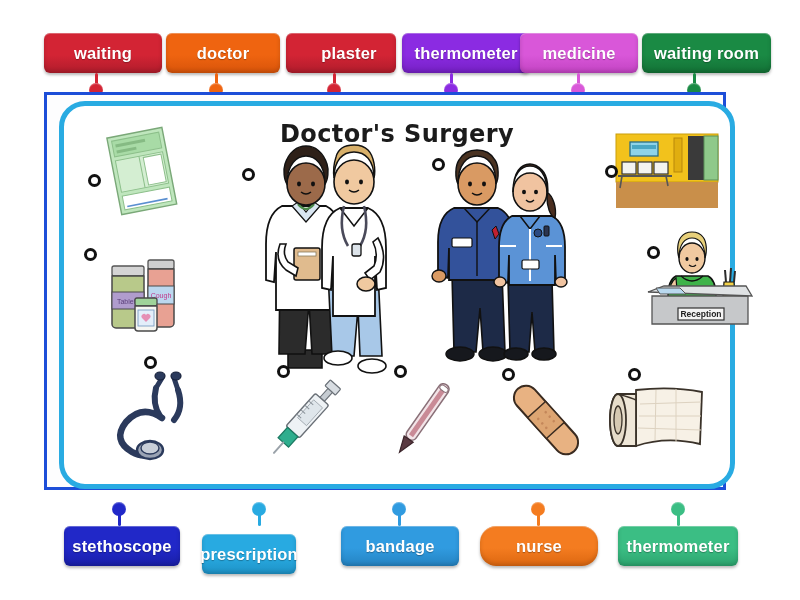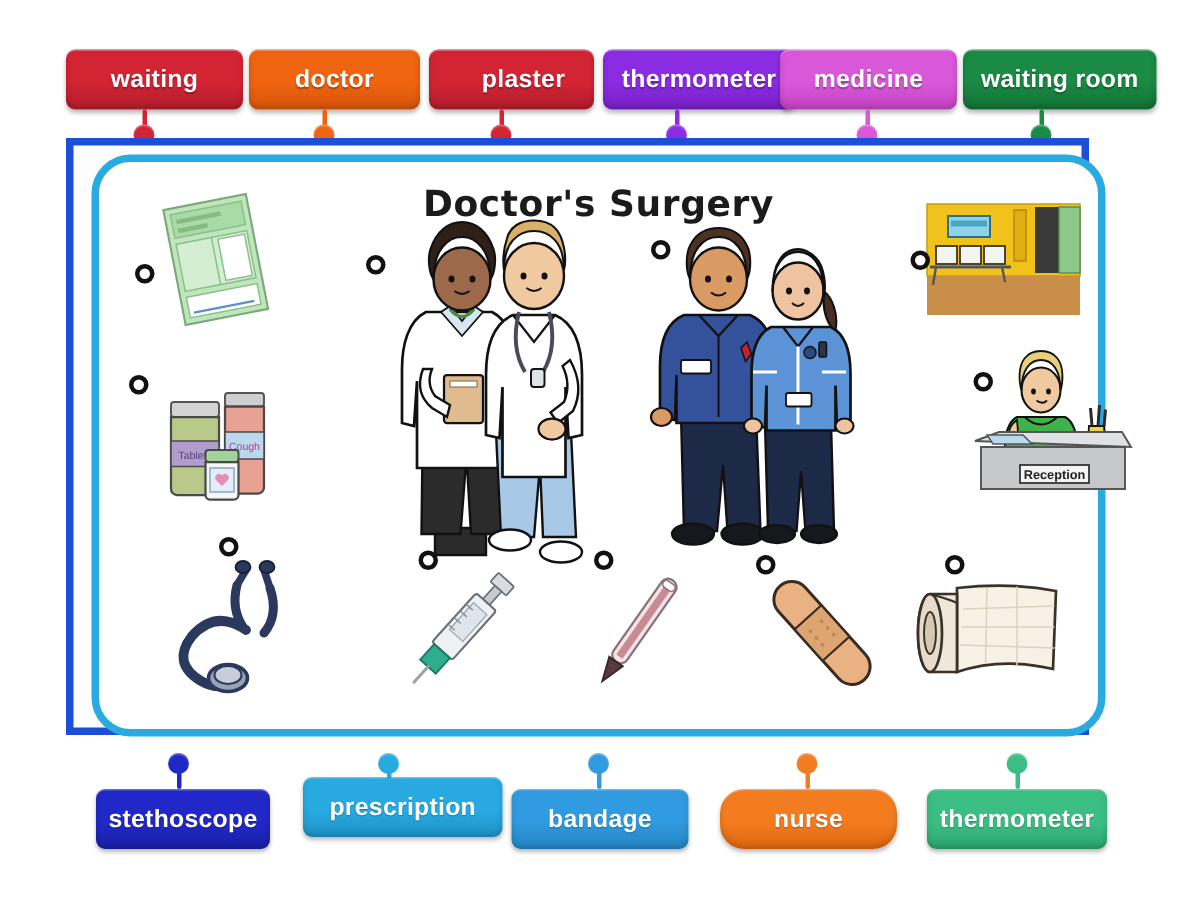--- a/index.html
+++ b/index.html
@@ -45,21 +45,21 @@
   .pin.down .stem { top: 0; height: 14px; }
   .pin.down .knob { top: 10px; }
   .pin.up   .stem { bottom: 0; height: 14px; }
   .pin.up   .knob { top: 0; }
 
   
   #picture-card {
     position: absolute; left: 44px; top: 92px;
     width: 682px; height: 398px;
     background: #fdfdfe;
-    border: 5px solid #1d4ed8;
+    border: 3px solid #1d4ed8;
   }
   #picture-frame {
     position: absolute; left: 12px; top: 6px;
     width: 676px; height: 388px;
     background: #ffffff;
     border: 5px solid #29ABE2;
     border-radius: 26px;
   }
   #diagram-title {
     position: absolute; left: 0; right: 0; top: 14px;
@@ -397,21 +397,21 @@
   </div>
 
   <div id="bottom-label-row">
       <div class="label-chip" style="left: 64px; top: 526px; width: 116px; background: linear-gradient(rgb(33, 40, 200) 0%, rgb(33, 40, 200) 55%, rgb(25, 31, 168) 100%);">
         <span class="txt">stethoscope</span>
       </div>
       <div class="pin up" style="left: 112px; top: 502px; height: 24px;">
         <div class="stem" style="background: rgb(33, 40, 200);"></div>
         <div class="knob" style="background: rgb(33, 40, 200);"></div>
       </div>
-      <div class="label-chip" style="left: 202px; top: 518px; width: 133px; background: linear-gradient(rgb(40, 170, 225) 0%, rgb(40, 170, 225) 55%, rgb(30, 146, 198) 100%);">
+      <div class="label-chip" style="left: 202px; top: 534px; width: 94px; background: linear-gradient(rgb(40, 170, 225) 0%, rgb(40, 170, 225) 55%, rgb(30, 146, 198) 100%);">
         <span class="txt">prescription</span>
       </div>
       <div class="pin up" style="left: 252px; top: 502px; height: 24px;">
         <div class="stem" style="background: rgb(40, 170, 225);"></div>
         <div class="knob" style="background: rgb(40, 170, 225);"></div>
       </div>
       <div class="label-chip" style="left: 341px; top: 526px; width: 118px; background: linear-gradient(rgb(48, 155, 224) 0%, rgb(48, 155, 224) 55%, rgb(36, 131, 194) 100%); text-align: right;">
         <span class="txt">bandage</span>
       </div>
       <div class="pin up" style="left: 392px; top: 502px; height: 24px;">

